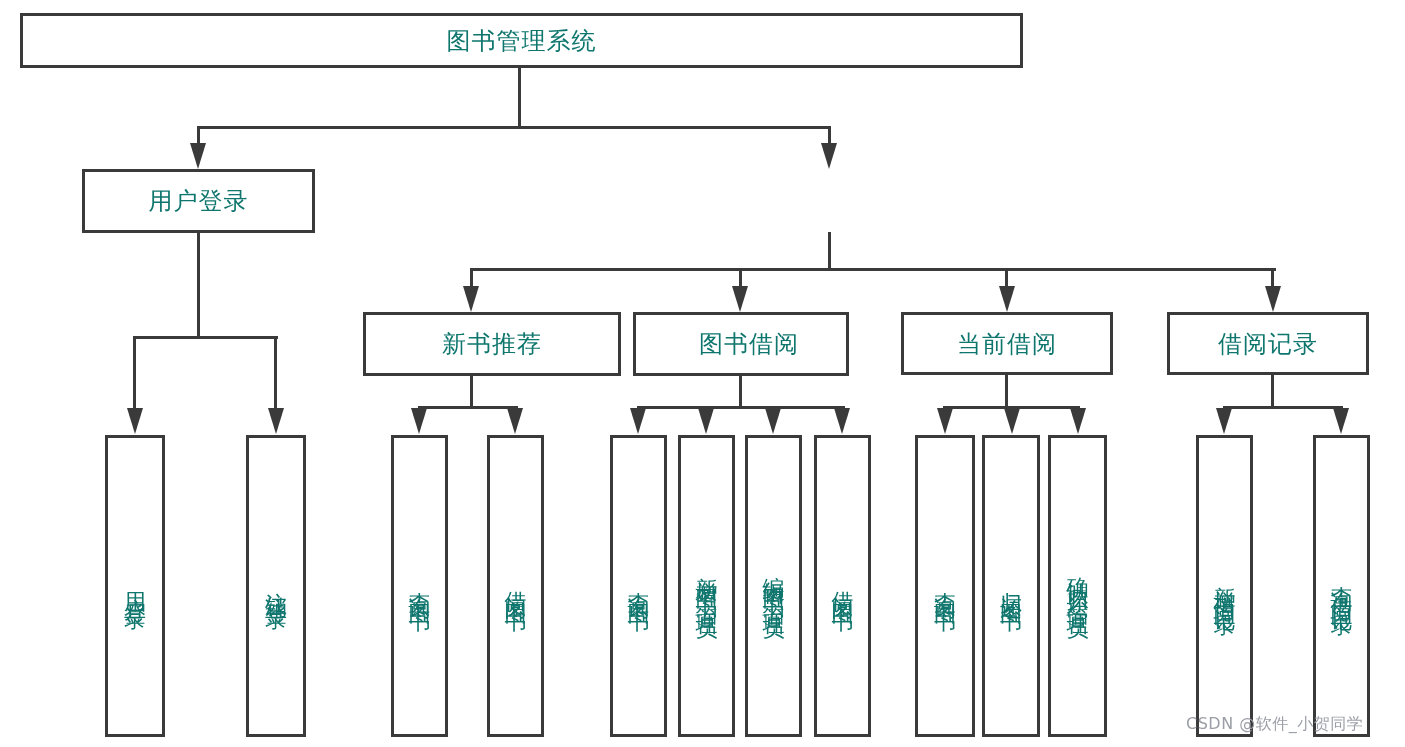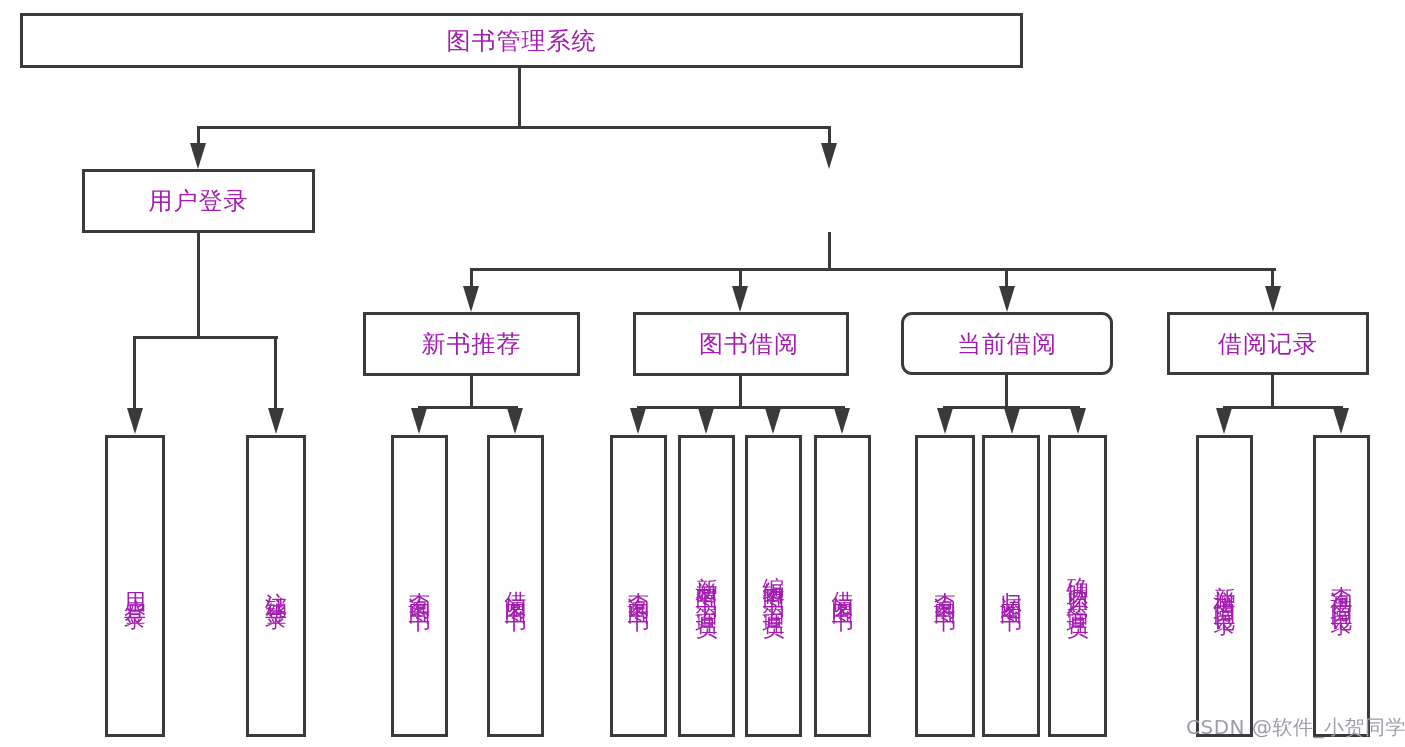--- a/index.html
+++ b/index.html
@@ -2,35 +2,35 @@
 <html><head>
 <meta charset="utf-8">
 <style>
   html,body{margin:0;padding:0;background:#ffffff;}
   #stage{
     position:relative;width:1405px;height:747px;background:#ffffff;overflow:hidden;
     font-family:"DejaVu Sans",sans-serif;
   }
   .node{
     position:absolute;box-sizing:border-box;border:3px solid #3a3a3a;background:#ffffff;
-    display:flex;align-items:center;justify-content:center;color:#a21caf;
+    display:flex;align-items:center;justify-content:center;color:#0f766e;
   }
   .node.h span{font-size:24px;white-space:nowrap;letter-spacing:1px;}
   .node.v span{
     writing-mode:vertical-rl;text-orientation:mixed;
     font-size:22px;letter-spacing:6px;line-height:1;white-space:nowrap;
   }
   .vline,.hline{position:absolute;background:#3a3a3a;}
   .arrow{
     position:absolute;width:0;height:0;
     border-left:8px solid transparent;border-right:8px solid transparent;
     border-top:26px solid #3a3a3a;
   }
   .watermark{
-    position:absolute;color:#9b9ea6;font-size:20px;white-space:nowrap;letter-spacing:.5px;
+    position:absolute;color:#9b9ea6;font-size:16px;white-space:nowrap;letter-spacing:.5px;
   }
 </style>
 </head>
 <body>
 
 <div id="stage">
 
   <div class="node h" style="left:20px;top:13px;width:1003px;height:55px;">
     <span>图书管理系统</span>
   </div>
@@ -57,27 +57,27 @@
   <div class="hline" style="left:470px;top:268px;width:806px;height:3px;"></div>
   <div class="vline" style="left:470px;top:268px;width:3px;height:21px;"></div>
   <div class="arrow" style="left:463px;top:286px;"></div>
   <div class="vline" style="left:739px;top:268px;width:3px;height:21px;"></div>
   <div class="arrow" style="left:732px;top:286px;"></div>
   <div class="vline" style="left:1005px;top:268px;width:3px;height:21px;"></div>
   <div class="arrow" style="left:999px;top:286px;"></div>
   <div class="vline" style="left:1271px;top:268px;width:3px;height:21px;"></div>
   <div class="arrow" style="left:1265px;top:286px;"></div>
 
-  <div class="node h" style="left:363px;top:312px;width:217px;height:64px;">
+  <div class="node h" style="left:363px;top:312px;width:258px;height:64px;">
     <span>新书推荐</span>
   </div>
   <div class="node h" style="left:633px;top:312px;width:216px;height:64px;padding-left:16px;">
     <span>图书借阅</span>
   </div>
-  <div class="node h" style="left:901px;top:312px;width:212px;height:63px;border-radius:11px;">
+  <div class="node h" style="left:901px;top:312px;width:212px;height:63px;">
     <span>当前借阅</span>
   </div>
   <div class="node h" style="left:1167px;top:312px;width:202px;height:63px;">
     <span>借阅记录</span>
   </div>
 
   <div class="vline" style="left:470px;top:376px;width:3px;height:33px;"></div>
   <div class="hline" style="left:418px;top:406px;width:100px;height:3px;"></div>
   <div class="arrow" style="left:411px;top:408px;"></div>
   <div class="arrow" style="left:507px;top:408px;"></div>

